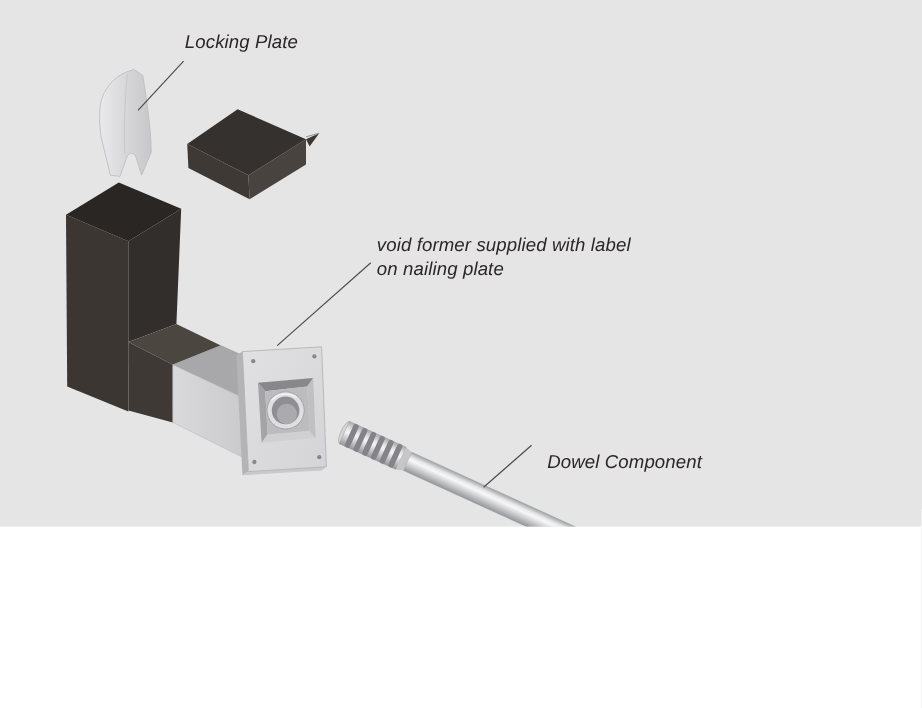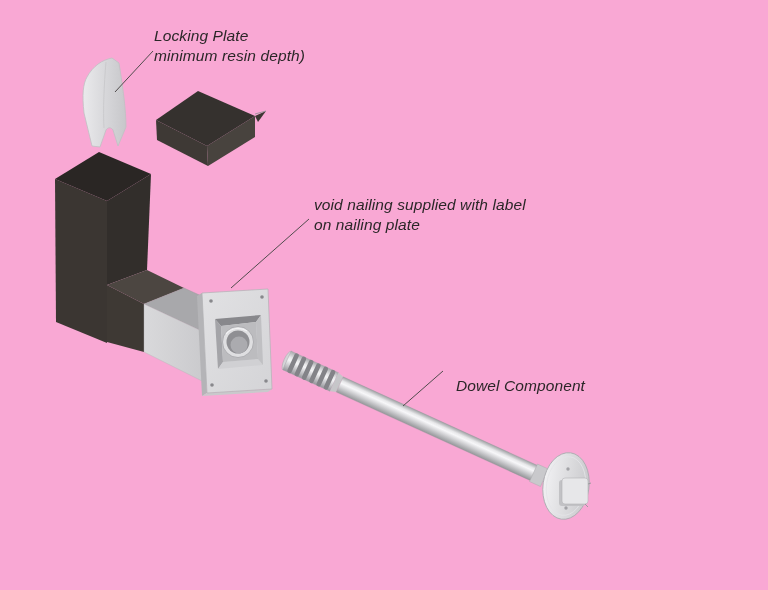--- a/index.html
+++ b/index.html
@@ -1,17 +1,17 @@
 <!DOCTYPE html>
 <html><head>
 <meta charset="utf-8">
 <style>
   html,body{margin:0;padding:0;background:#ffffff;}
   .stage{
-    position:relative;width:768px;height:590px;background:#f9a8d4;
+    position:relative;width:768px;height:439px;background:#e5e5e5;
     overflow:hidden;font-family:"Liberation Sans",sans-serif;
   }
   .stage svg{position:absolute;left:0;top:0;}
   .label{
     position:absolute;font-style:italic;font-size:15.5px;line-height:20px;
     color:#2b2728;white-space:nowrap;letter-spacing:0.1px;
   }
   #lbl-locking{left:154px;top:26px;}
   #lbl-sleeve{left:314px;top:195px;}
   #lbl-dowel{left:456px;top:376px;}
@@ -134,25 +134,24 @@
       <circle cx="566" cy="508" r="1.7" fill="#a2a2a6"></circle>
     </g>
 
     <line x1="153" y1="51" x2="115" y2="92" stroke="#514c4d" stroke-width="1"></line>
     <line x1="309" y1="219" x2="231" y2="288" stroke="#514c4d" stroke-width="1"></line>
     <line x1="443" y1="371" x2="403" y2="406" stroke="#514c4d" stroke-width="1"></line>
   </svg>
 
   <div class="label" id="lbl-locking">
     <div>Locking Plate</div>
-    <div>minimum resin depth)</div>
   </div>
 
   <div class="label" id="lbl-sleeve">
-    <div>void nailing supplied with label</div>
+    <div>void former supplied with label</div>
     <div>on nailing plate</div>
   </div>
 
   <div class="label" id="lbl-dowel">
     <div>Dowel Component</div>
   </div>
 
 </div>
 
 </body></html>

